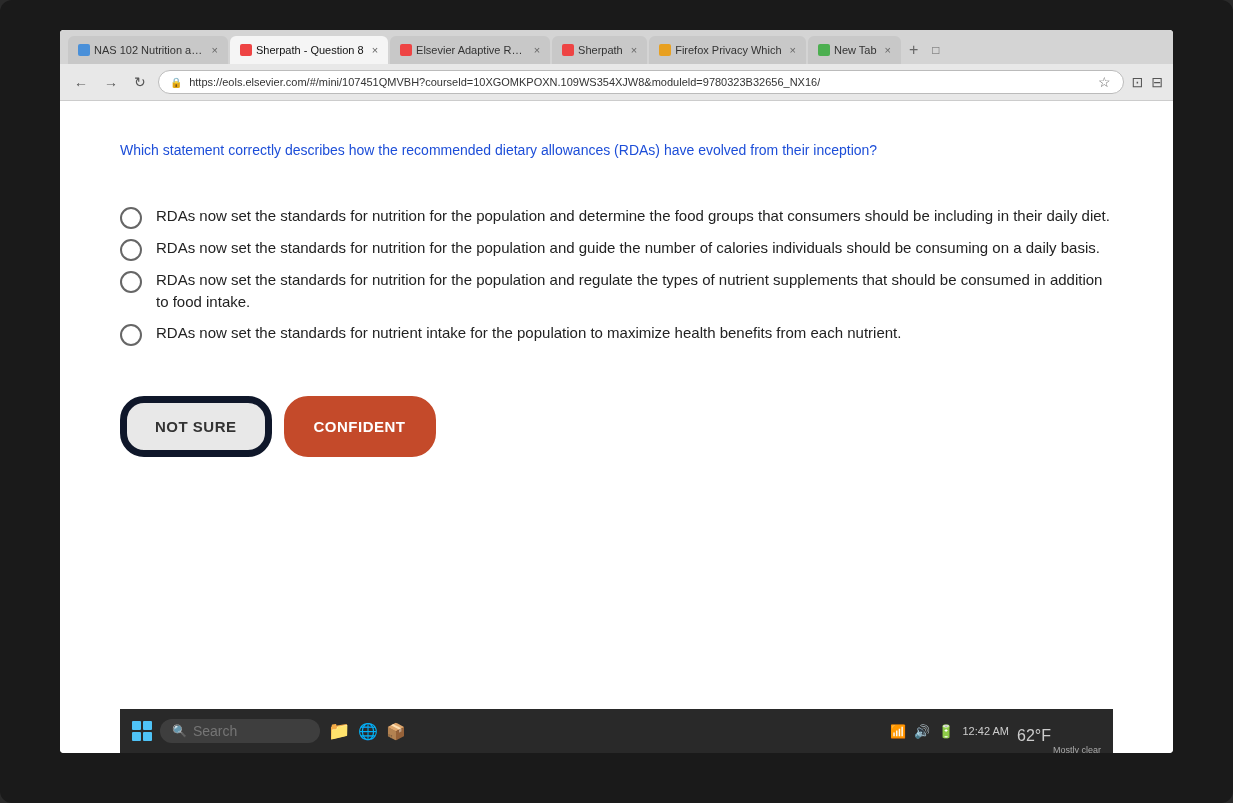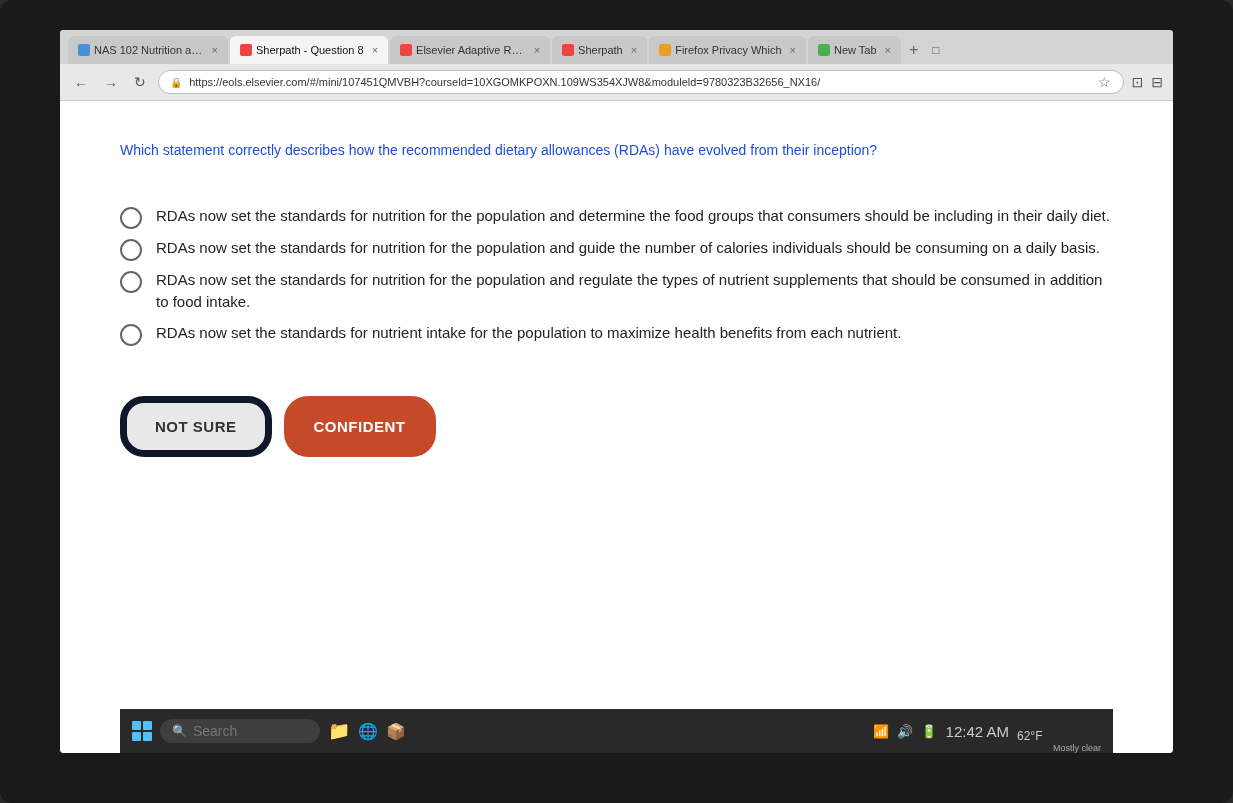--- a/index.html
+++ b/index.html
@@ -400,21 +400,21 @@
 
     <span style="color:#4fc3f7;font-size:18px;cursor:pointer;">📁</span>
     <span style="font-size:16px;cursor:pointer;">🌐</span>
     <span style="font-size:16px;cursor:pointer;">📦</span>
 
     <div class="system-tray">
       <span style="font-size:13px;cursor:pointer;">📶</span>
       <span style="font-size:13px;cursor:pointer;">🔊</span>
       <span style="font-size:13px;cursor:pointer;">🔋</span>
       <div>
-        <div style="color:#ccc;font-size:15px;text-align:right;">12:42 AM</div>
+        <div style="color:#ccc;font-size:11px;text-align:right;">12:42 AM</div>
       </div>
       <div>
-        <div style="color:#ccc;font-size:12px;margin-top:20px;">62°F</div>
+        <div style="color:#ccc;font-size:16px;margin-top:20px;">62°F</div>
         <div style="color:#aaa;font-size:9px;padding-left:36px;">Mostly clear</div>
       </div>
     </div>
   </div>
 </div>
 
 </body></html>

